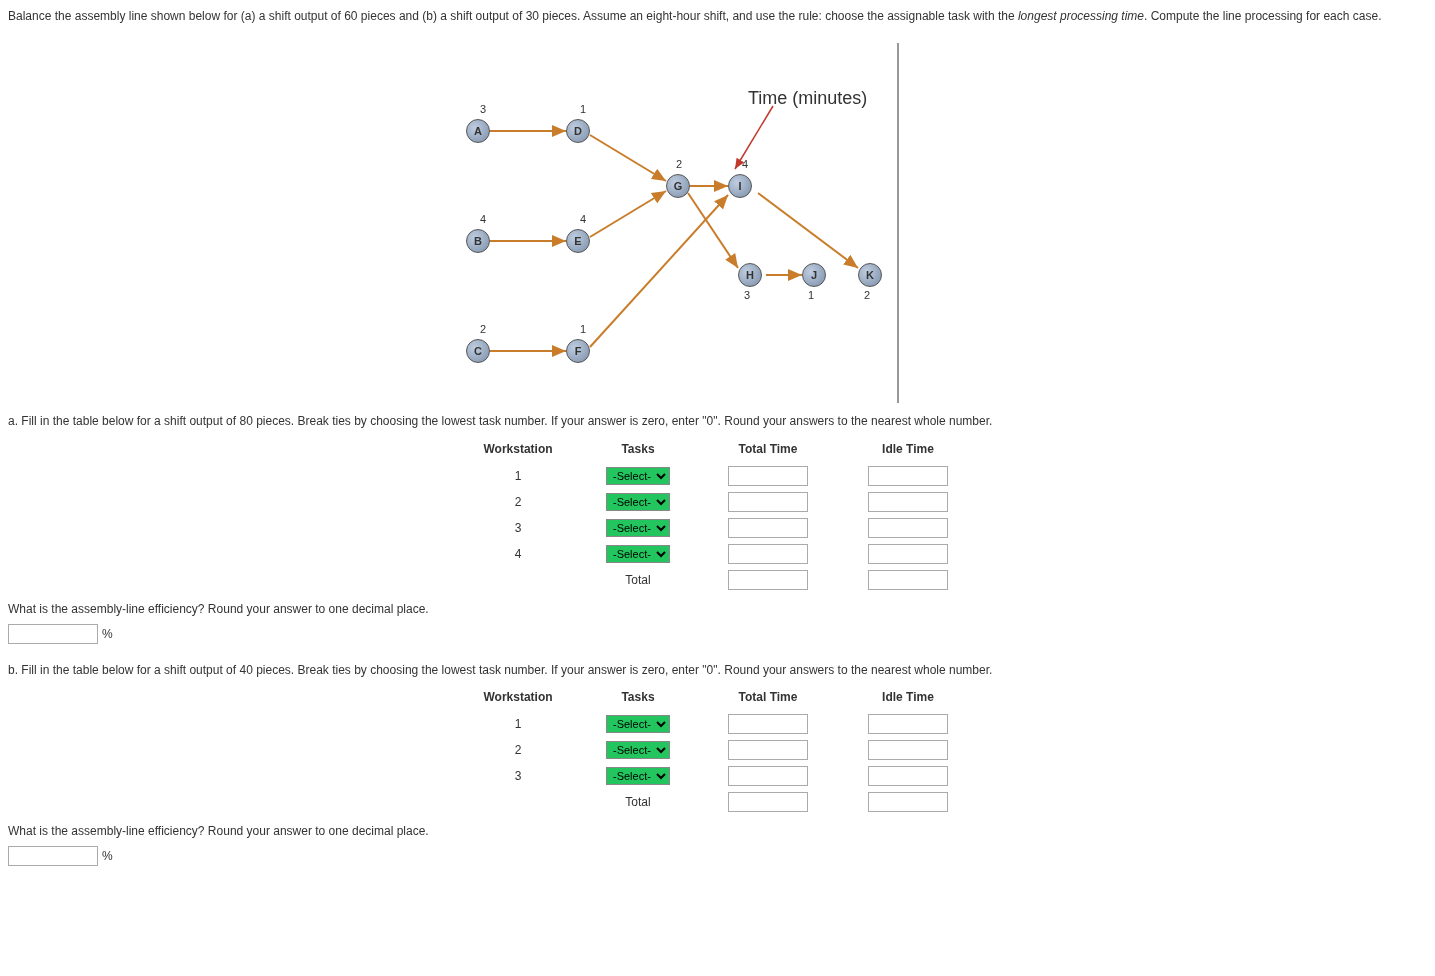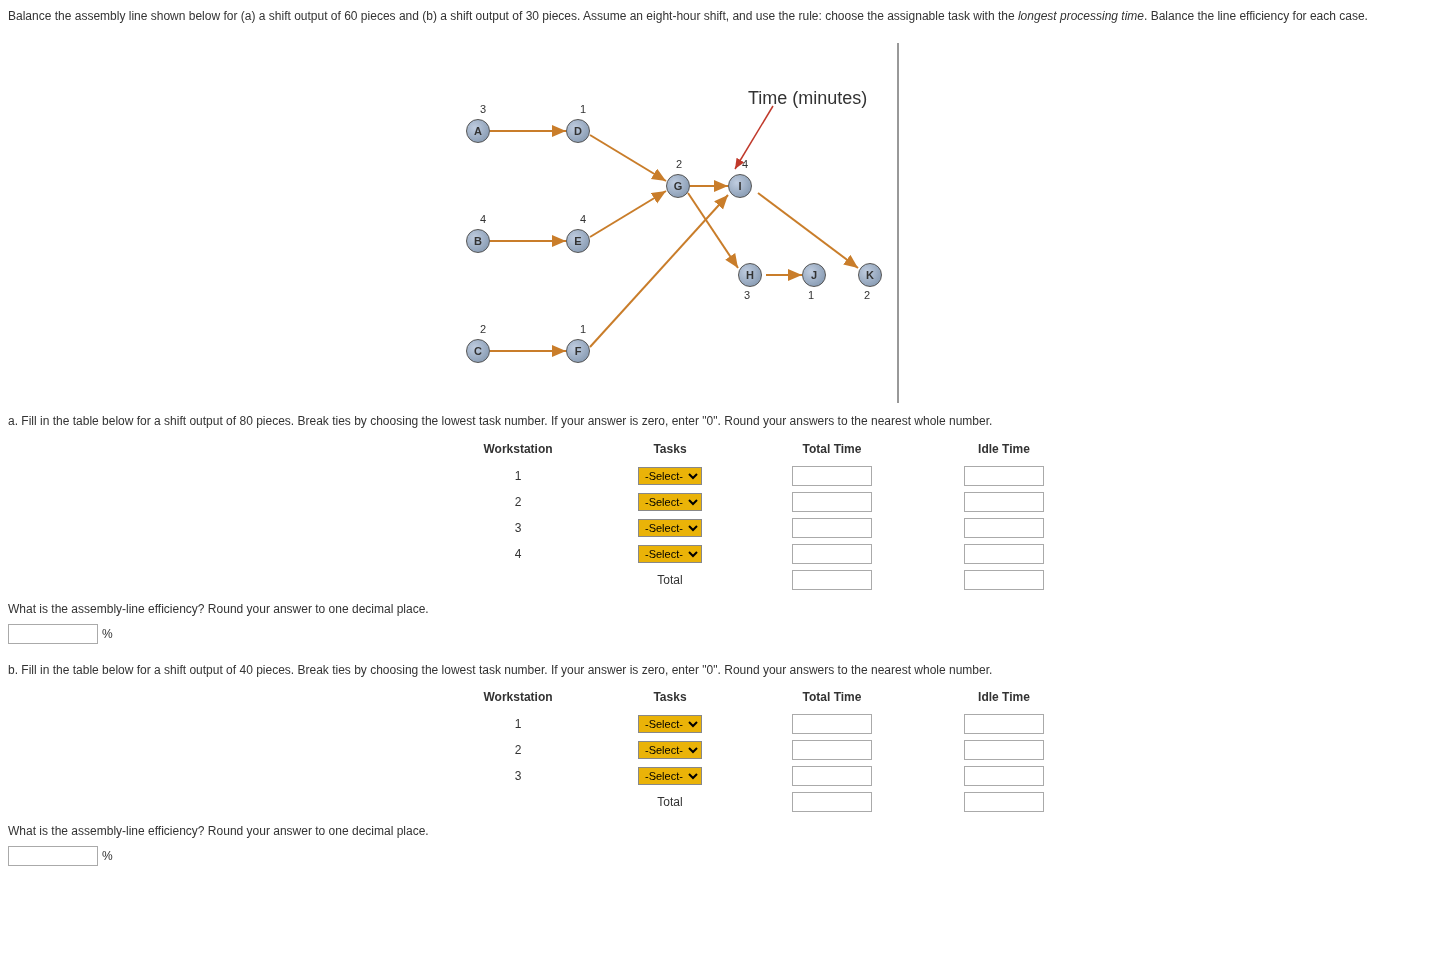--- a/index.html
+++ b/index.html
@@ -7,39 +7,39 @@
     .intro { margin-bottom: 18px; line-height: 1.4; }
     .intro em { font-style: italic; }
     .diagram-wrap { position: relative; height: 360px; width: 900px; margin-left: 400px; }
     .diagram { position: relative; width: 900px; height: 360px; }
     .node { position: absolute; width: 24px; height: 24px; border-radius: 50%; background: radial-gradient(circle at 35% 35%, #c0cde0, #7a8fa8); border: 1px solid #555; display: flex; align-items: center; justify-content: center; font-weight: bold; font-size: 11px; color: #333; }
     .node-label { position: absolute; font-size: 11px; color: #333; }
     .time-lbl { position: absolute; font-size: 18px; }
     svg.lines { position: absolute; top: 0; left: 0; }
     .question-text { margin: 10px 0 12px 0; line-height: 1.4; }
     .tbl { margin-left: 450px; }
-    .tbl-row { display: flex; align-items: center; margin-bottom: 6px; gap: 32px; }
+    .tbl-row { display: flex; align-items: center; margin-bottom: 6px; }
     .ws-col { width: 120px; text-align: center; font-size: 12px; }
     .task-col { width: 120px; text-align: center; }
     .tot-col { width: 140px; text-align: center; }
     .idle-col { width: 140px; text-align: center; }
     .hdr { font-weight: bold; font-size: 12px; margin-bottom: 10px; }
-    select { font-size: 11px; padding: 1px 2px; border: 1px solid #888; background: #eab308; }
+    select { font-size: 11px; padding: 1px 2px; border: 1px solid #888; background: #22c55e; }
     input[type="text"] { width: 80px; height: 20px; border: 1px solid #aaa; padding: 2px 4px; font-size: 12px; }
     .eff-q { margin: 12px 0 8px 0; }
     .eff-input { margin-bottom: 18px; }
     .eff-input input { width: 90px; }
     .pct { margin-left: 4px; }
     .total-row .ws-col { text-align: right; padding-right: 10px; }
   </style>
 </head>
 <body>
 
 <div class="intro">
-  <span>Balance the assembly line shown below for (a) a shift output of 60 pieces and (b) a shift output of 30 pieces. Assume an eight-hour shift, and use the rule: choose the assignable task with the </span><em>longest processing time</em><span>. Balance the line efficiency for each case.</span>
+  <span>Balance the assembly line shown below for (a) a shift output of 60 pieces and (b) a shift output of 30 pieces. Assume an eight-hour shift, and use the rule: choose the assignable task with the </span><em>longest processing time</em><span>. Compute the line processing for each case.</span>
 </div>
 
 <div class="diagram-wrap">
   <div class="diagram">
     <svg class="lines" width="900" height="360">
       <defs>
         <marker id="arrow" markerWidth="8" markerHeight="8" refX="7" refY="3" orient="auto">
           <path d="M0,0 L7,3 L0,6 Z" fill="#c97d2a"></path>
         </marker>
         <marker id="arrowRed" markerWidth="8" markerHeight="8" refX="7" refY="3" orient="auto">

